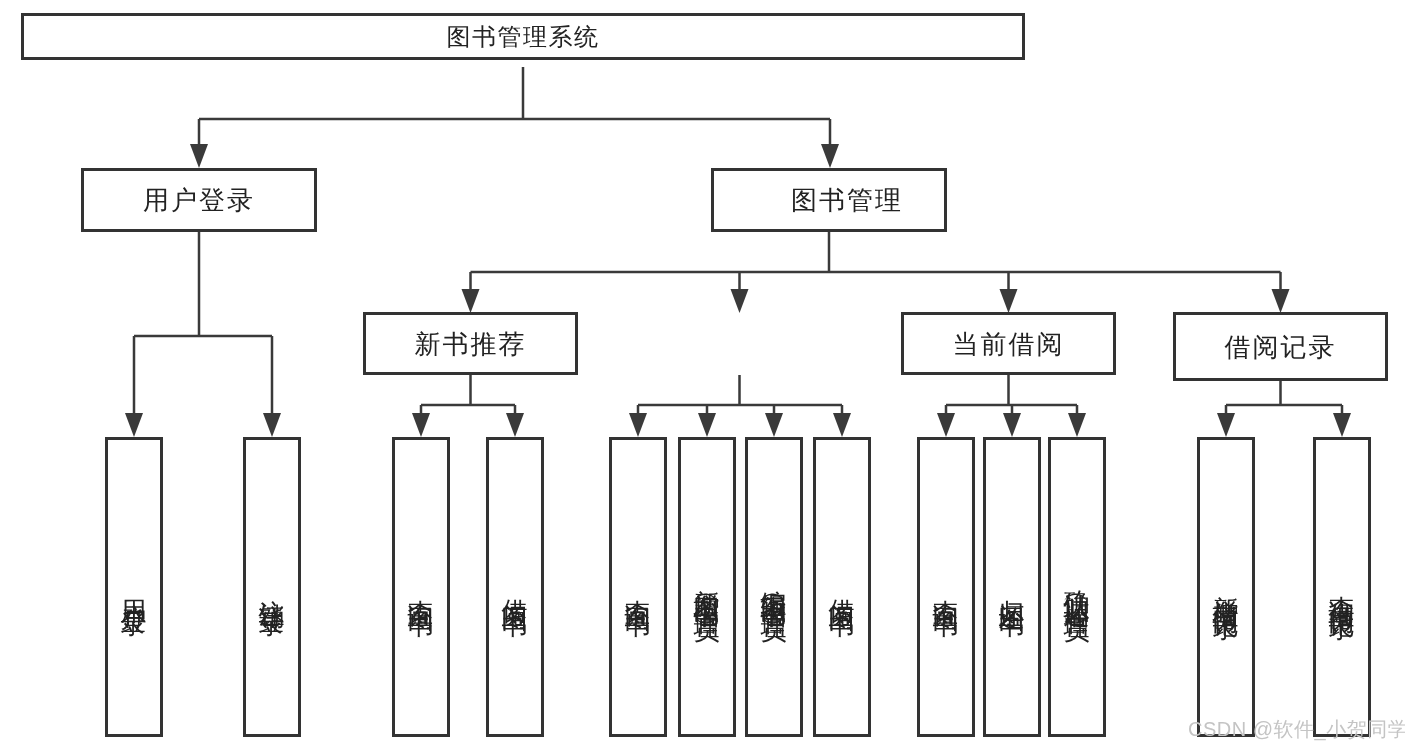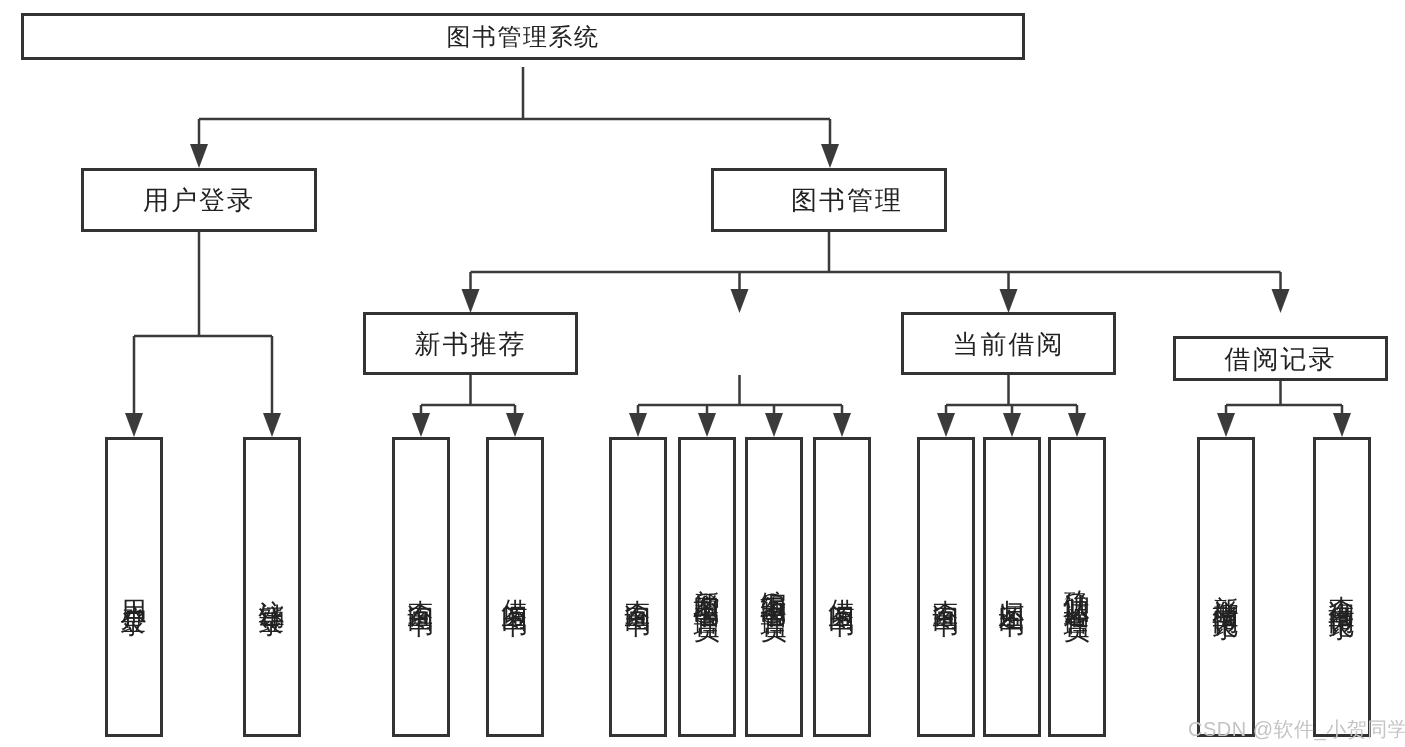--- a/index.html
+++ b/index.html
@@ -94,21 +94,21 @@
   <div class="box h" style="left:711px; top:168px; width:236px; height:64px;padding-left:36px;">
     <span>图书管理</span>
   </div>
 
   <div class="box h" style="left:363px; top:312px; width:215px; height:63px;">
     <span>新书推荐</span>
   </div>
   <div class="box h" style="left:901px; top:312px; width:215px; height:63px;text-align:center;">
     <span>当前借阅</span>
   </div>
-  <div class="box h" style="left:1173px; top:312px; width:215px; height:45px;margin-top:24px;">
+  <div class="box h" style="left:1173px; top:312px; width:215px; height:69px;">
     <span>借阅记录</span>
   </div>
 
   <div class="box v" style="left:105px; top:437px; width:58px; height:300px;">
     <span>用户登录</span>
   </div>
   <div class="box v" style="left:243px; top:437px; width:58px; height:300px;">
     <span>注销登录</span>
   </div>
 

